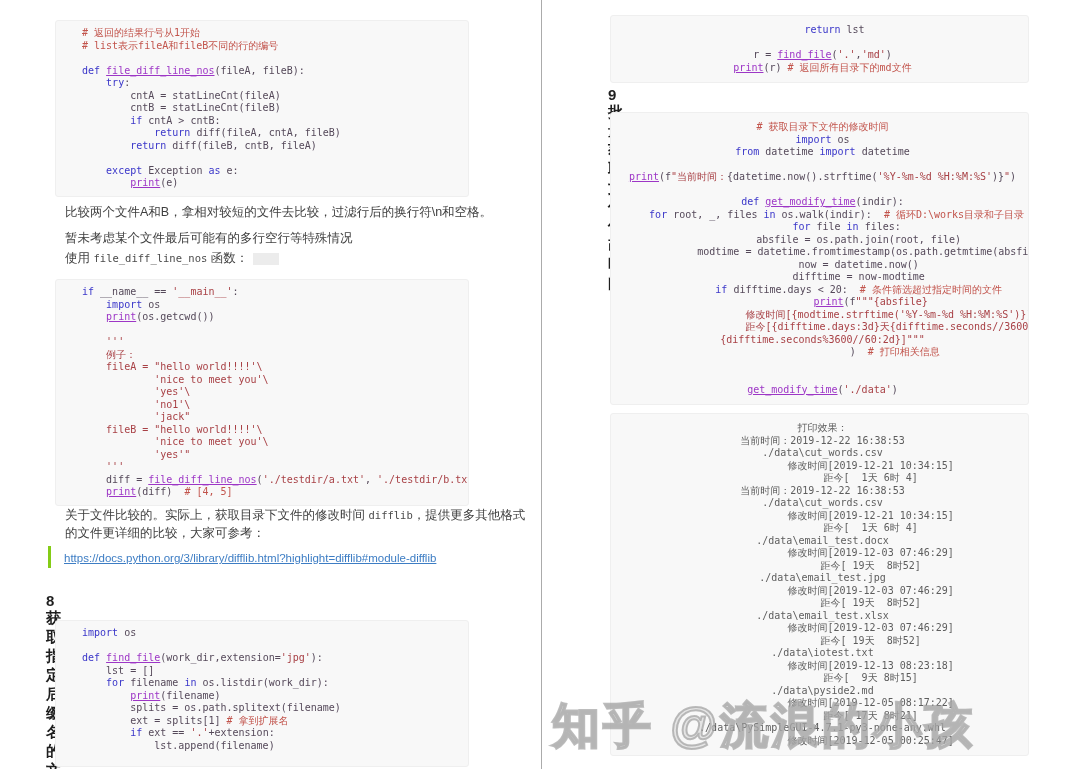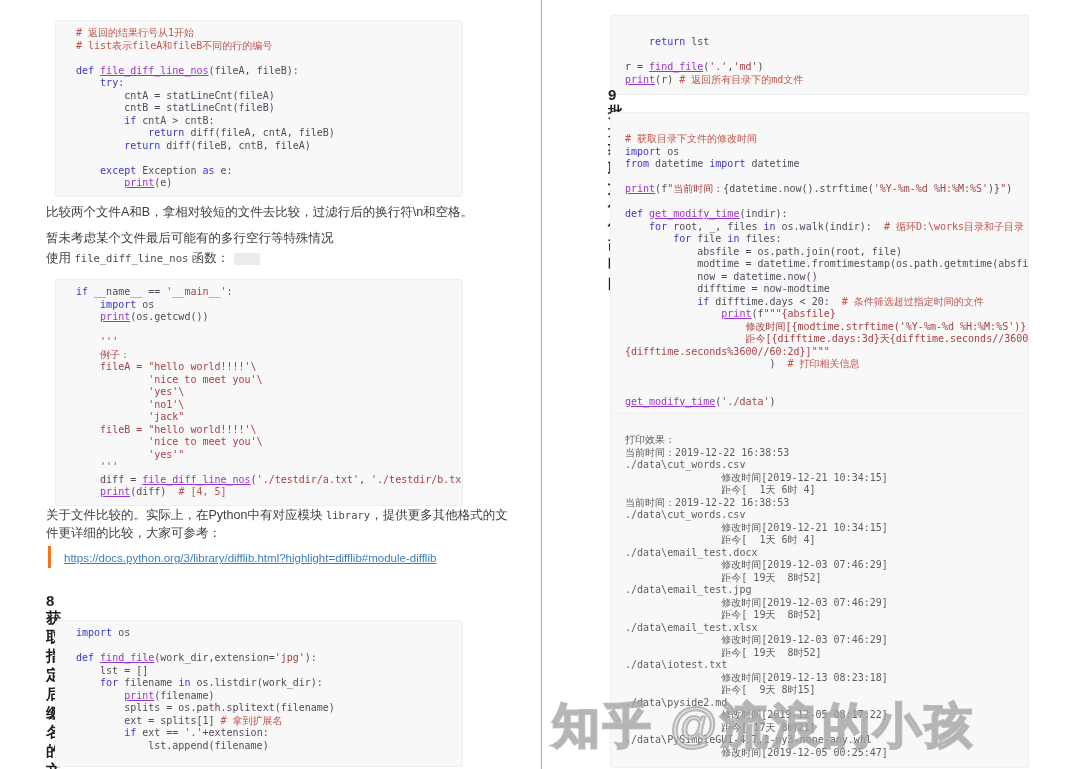--- a/index.html
+++ b/index.html
@@ -4,36 +4,36 @@
 <style>
   html,body{margin:0;padding:0;background:#ffffff;}
   body{width:1080px;height:769px;overflow:hidden;font-family:"Liberation Sans",sans-serif;}
   .canvas{position:relative;width:1080px;height:769px;overflow:hidden;background:#fff;}
   .divider{position:absolute;top:0;width:1px;height:769px;background:#ababab;}
   .page{position:absolute;top:0;}
 
   
   pre.code{position:absolute;margin:0;background:#f8f8f8;border:1px solid #efefef;border-radius:3px;
     font-family:"DejaVu Sans Mono",monospace;font-size:10px;line-height:12.5px;overflow:hidden;}
-  pre.code.cl-left{padding:6px 8px 6px 20px;}
-  pre.code.cl-right{padding:20px 8px 8px 14px;}
+  pre.code.cl-left{padding:6px 8px 6px 26px;}
+  pre.code.cl-right{padding:8px 8px 8px 14px;text-align:center;}
   .cl{white-space:pre;min-height:12.5px;}
   .k{color:#3a36c9;}         
   .f{color:#9d36c6;text-decoration:underline;}         
   .s{color:#a84045;}         
   .c{color:#c2544c;}         
   .p{color:#55495a;}         
   pre.output .cl{color:#5d5d5d;}
 
   
-  .para{position:absolute;font-size:12.5px;line-height:18px;color:#3f3f3f;}
+  .para{position:absolute;font-size:12.5px;line-height:18px;color:#3f3f3f;margin-left:19px;}
   .h2{position:absolute;font-size:15px;font-weight:bold;color:#1e1e1e;letter-spacing:0.5px;}
   .inline-code{font-family:"DejaVu Sans Mono",monospace;font-size:10.5px;color:#4a4a4a;}
   .ghost-box{display:inline-block;width:26px;height:12px;background:#ececec;margin-left:5px;vertical-align:middle;}
-  .quote{position:absolute;border-left:3px solid #f97316;padding:2px 0 2px 13px;}
+  .quote{position:absolute;border-left:3px solid #84cc16;padding:2px 0 2px 13px;}
   .quote a{color:#3d7dc4;font-size:11.5px;text-decoration:underline;font-family:"Liberation Sans",sans-serif;}
 
   
   .watermark{position:absolute;left:552px;top:694px;font-size:48px;font-weight:bold;letter-spacing:3px;
     white-space:nowrap;color:rgba(255,255,255,0.30);-webkit-text-stroke:2px rgba(150,150,150,0.62);
     text-shadow:0 0 1px rgba(160,160,160,0.35);pointer-events:none;z-index:10;}
 </style>
 </head>
 <body>
 
@@ -43,21 +43,21 @@
     <pre class="code cl-left" style="left:55px;top:20px;width:378px;"><div class="cl"><span class="c"># 返回的结果行号从1开始</span></div><div class="cl"><span class="c"># list表示fileA和fileB不同的行的编号</span></div><div class="cl">&nbsp;</div><div class="cl"><span class="k">def </span><span class="f">file_diff_line_nos</span><span class="p">(fileA, fileB):</span></div><div class="cl"><span class="p">    </span><span class="k">try</span><span class="p">:</span></div><div class="cl"><span class="p">        cntA = statLineCnt(fileA)</span></div><div class="cl"><span class="p">        cntB = statLineCnt(fileB)</span></div><div class="cl"><span class="p">        </span><span class="k">if</span><span class="p"> cntA &gt; cntB:</span></div><div class="cl"><span class="p">            </span><span class="k">return</span><span class="p"> diff(fileA, cntA, fileB)</span></div><div class="cl"><span class="p">        </span><span class="k">return</span><span class="p"> diff(fileB, cntB, fileA)</span></div><div class="cl">&nbsp;</div><div class="cl"><span class="p">    </span><span class="k">except</span><span class="p"> Exception </span><span class="k">as</span><span class="p"> e:</span></div><div class="cl"><span class="p">        </span><span class="f">print</span><span class="p">(e)</span></div></pre>
 
     <div class="para" style="left:46px;top:203px;width:465px;">比较两个文件A和B，拿相对较短的文件去比较，过滤行后的换行符\n和空格。</div>
 
     <div class="para" style="left:46px;top:230px;width:465px;font-family:Liberation Mono, monospace;">暂未考虑某个文件最后可能有的多行空行等特殊情况</div>
 
     <div class="para" style="left:46px;top:249px;width:465px;"><span>使用 </span><span class="inline-code">file_diff_line_nos</span><span> 函数：</span><span class="ghost-box"></span></div>
 
     <pre class="code cl-left" style="left:55px;top:279px;width:378px;"><div class="cl"><span class="k">if</span><span class="p"> __name__ == </span><span class="s">'__main__'</span><span class="p">:</span></div><div class="cl"><span class="p">    </span><span class="k">import</span><span class="p"> os</span></div><div class="cl"><span class="p">    </span><span class="f">print</span><span class="p">(os.getcwd())</span></div><div class="cl">&nbsp;</div><div class="cl"><span class="p">    </span><span class="s">'''</span></div><div class="cl"><span class="p">    </span><span class="s">例子：</span></div><div class="cl"><span class="p">    </span><span class="s">fileA = "hello world!!!!'\</span></div><div class="cl"><span class="p">            </span><span class="s">'nice to meet you'\</span></div><div class="cl"><span class="p">            </span><span class="s">'yes'\</span></div><div class="cl"><span class="p">            </span><span class="s">'no1'\</span></div><div class="cl"><span class="p">            </span><span class="s">'jack"</span></div><div class="cl"><span class="p">    </span><span class="s">fileB = "hello world!!!!'\</span></div><div class="cl"><span class="p">            </span><span class="s">'nice to meet you'\</span></div><div class="cl"><span class="p">            </span><span class="s">'yes'"</span></div><div class="cl"><span class="p">    </span><span class="s">'''</span></div><div class="cl"><span class="p">    diff = </span><span class="f">file_diff_line_nos</span><span class="p">(</span><span class="s">'./testdir/a.txt'</span><span class="p">, </span><span class="s">'./testdir/b.txt'</span></div><div class="cl"><span class="p">    </span><span class="f">print</span><span class="p">(diff)  </span><span class="c"># [4, 5]</span></div></pre>
 
-    <div class="para" style="left:46px;top:506px;width:462px;"><span>关于文件比较的。实际上，在Python中有对应模块 </span><span class="inline-code">library</span><span>，提供更多其他格式的文件更详细的比较，大家可参考：</span></div>
+    <div class="para" style="left:46px;top:506px;width:462px;"><span>关于文件比较的。实际上，获取目录下文件的修改时间 </span><span class="inline-code">difflib</span><span>，提供更多其他格式的文件更详细的比较，大家可参考：</span></div>
 
     <div class="quote" style="left:48px;top:546px;width:420px;">
       <a href="#">https://docs.python.org/3/library/difflib.html?highlight=difflib#module-difflib</a>
     </div>
 
     <div class="h2" style="left:46px;top:592px;">8 获取指定后缀名的文件</div>
 
     <pre class="code cl-left" style="left:55px;top:620px;width:378px;height:133px;"><div class="cl"><span class="k">import</span><span class="p"> os</span></div><div class="cl">&nbsp;</div><div class="cl"><span class="k">def </span><span class="f">find_file</span><span class="p">(work_dir,extension=</span><span class="s">'jpg'</span><span class="p">):</span></div><div class="cl"><span class="p">    lst = []</span></div><div class="cl"><span class="p">    </span><span class="k">for</span><span class="p"> filename </span><span class="k">in</span><span class="p"> os.listdir(work_dir):</span></div><div class="cl"><span class="p">        </span><span class="f">print</span><span class="p">(filename)</span></div><div class="cl"><span class="p">        splits = os.path.splitext(filename)</span></div><div class="cl"><span class="p">        ext = splits[1] </span><span class="c"># 拿到扩展名</span></div><div class="cl"><span class="p">        </span><span class="k">if</span><span class="p"> ext == </span><span class="s">'.'</span><span class="p">+extension:</span></div><div class="cl"><span class="p">            lst.append(filename)</span></div></pre>
   </div>
 

